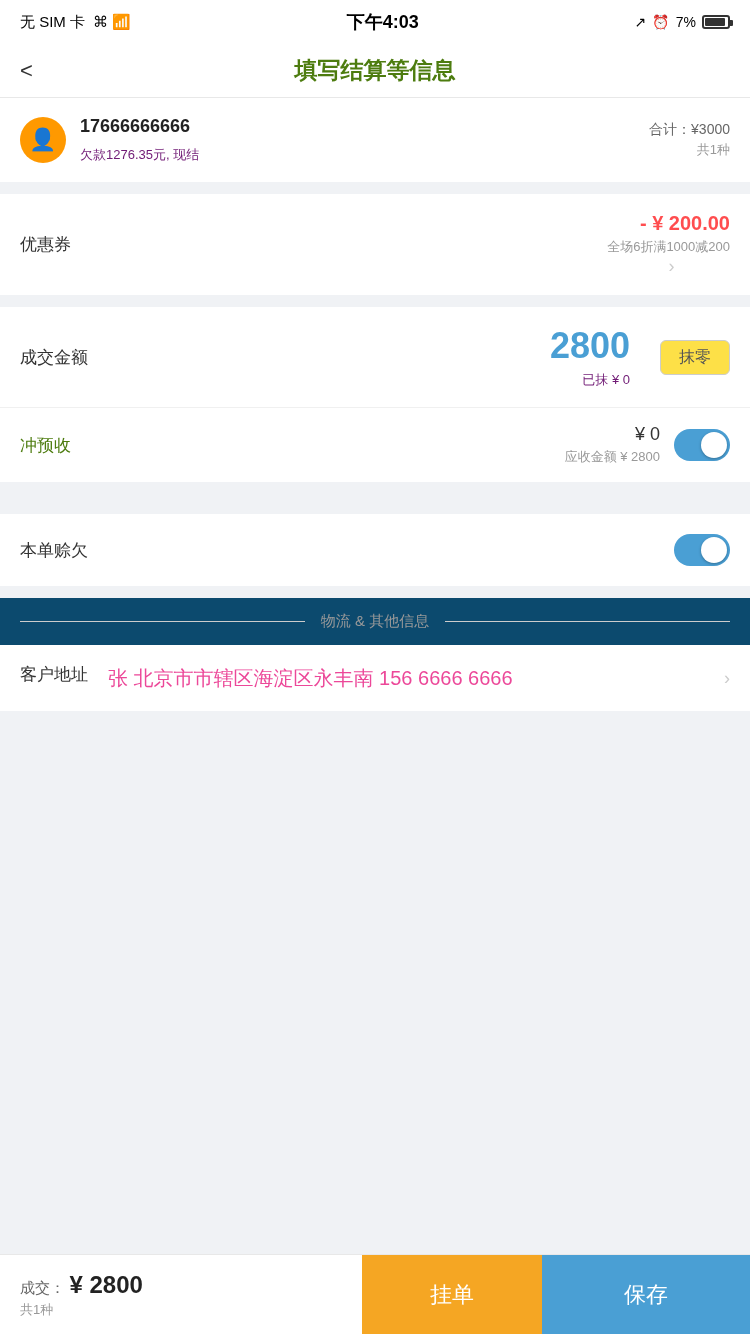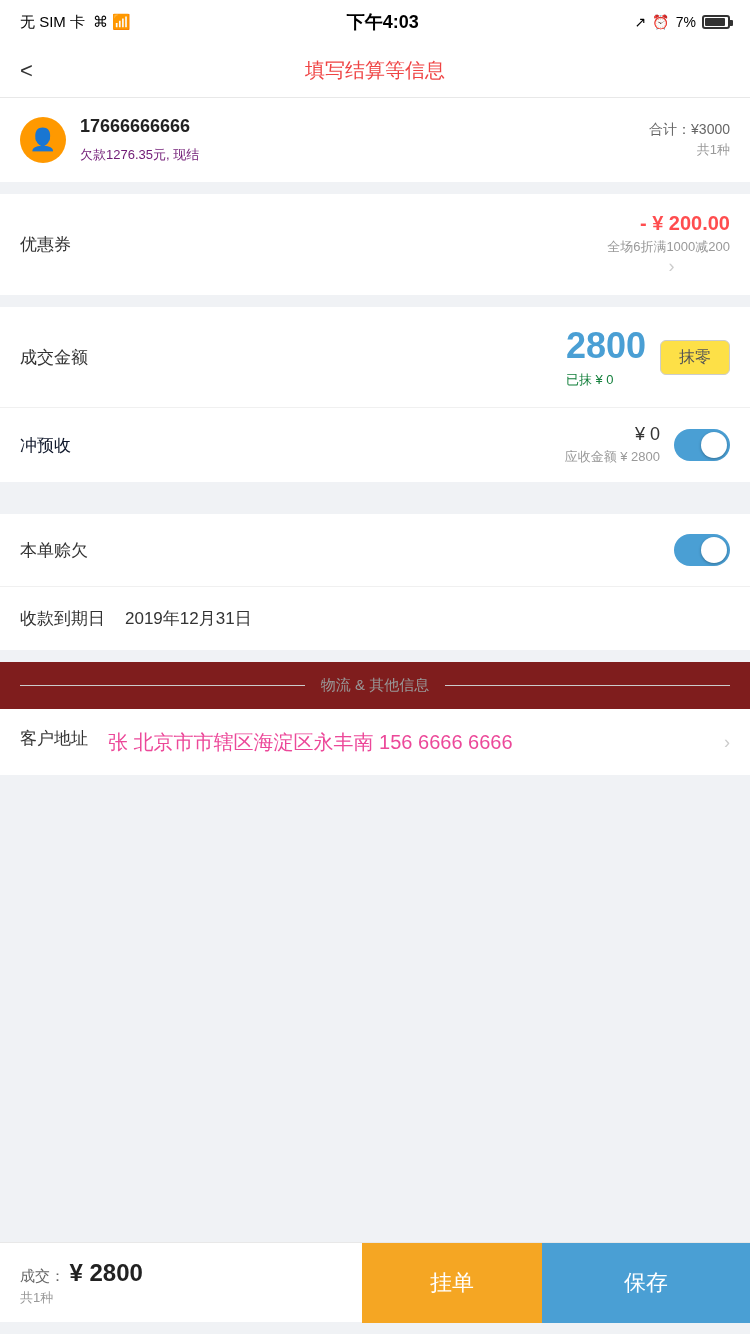--- a/index.html
+++ b/index.html
@@ -46,21 +46,21 @@
       align-items: center;
       justify-content: center;
       position: relative;
       border-bottom: 1px solid #e8e8e8;
     }
     .nav-back {
       position: absolute; left: 20px;
       font-size: 22px; color: #333; cursor: pointer;
     }
     .nav-title {
-      font-size: 20px; font-weight: 400; color: #ef4444;
+      font-size: 23px; font-weight: 700; color: #4d7c0f;
     }
 
     
     .content { background: #f0f2f5; }
 
     
     .card {
       background: #fff;
       margin-bottom: 12px;
     }
@@ -108,37 +108,37 @@
     }
     .amount-row {
       padding: 18px 20px;
       display: flex;
       align-items: center;
       justify-content: space-between;
       border-bottom: 1px solid #f0f0f0;
     }
     .amount-row:last-child { border-bottom: none; }
     .amount-label { font-size: 17px; color: #333; }
-    .amount-right { display: flex; align-items: center; gap: 14px; }
+    .amount-right { display: flex; align-items: center; gap: 30px; }
     .amount-value { font-size: 36px; font-weight: 700; color: #4a9fd4; }
     .round-btn {
       border: 1px solid #ccc; border-radius: 6px;
       padding: 6px 18px; font-size: 16px; color: #555;
       background: #fde047; cursor: pointer;
     }
-    .amount-sub { font-size: 13px; color: #15803d; margin-top: 4px; text-align: left; }
+    .amount-sub { font-size: 13px; color: #701a75; margin-top: 4px; text-align: right; }
 
     
     .charge-row {
       padding: 16px 20px;
       display: flex;
       align-items: center;
       justify-content: space-between;
     }
-    .charge-label { font-size: 17px; color: #0f172a; }
+    .charge-label { font-size: 17px; color: #4d7c0f; }
     .charge-right { display: flex; align-items: center; gap: 14px; }
     .charge-info { text-align: right; }
     .charge-amount { font-size: 18px; font-weight: 500; color: #333; }
     .charge-sub { font-size: 13px; color: #999; margin-top: 3px; }
 
     
     .toggle {
       width: 56px; height: 32px; border-radius: 16px;
       background: #4a9fd4; position: relative; cursor: pointer;
       flex-shrink: 0;
@@ -174,21 +174,21 @@
       display: flex;
       align-items: center;
       gap: 20px;
       border-top: 1px solid #f0f0f0;
     }
     .due-label { font-size: 17px; color: #333; }
     .due-value { font-size: 17px; color: #333; }
 
     
     .logistics-header {
-      background: #7f1d1d;
+      background: #0c4a6e;
       padding: 14px 20px;
       display: flex;
       align-items: center;
       justify-content: center;
       gap: 16px;
       margin-top: 12px;
     }
     .logistics-line { flex: 1; height: 1px; background: #ccc; }
     .logistics-title { font-size: 15px; color: #999; white-space: nowrap; }
 
@@ -207,21 +207,21 @@
 
     
     .empty-space {
       background: #f0f2f5;
       height: 200px;
     }
 
     
     .bottom-bar {
       position: fixed;
-      bottom: 12px;
+      bottom: 0;
       left: 0;
       width: 750px;
       height: 80px;
       background: #fff;
       display: flex;
       align-items: center;
       border-top: 1px solid #e8e8e8;
     }
     .bottom-summary {
       flex: 1;
@@ -340,24 +340,20 @@
   <div class="divider-section"></div>
 
   <div class="card">
     <div class="debt-row">
       <span class="debt-label">本单赊欠</span>
       <div class="toggle">
         <div class="toggle-knob"></div>
       </div>
     </div>
 
-    <div class="due-row">
-      <span class="due-label">收款到期日</span>
-      <span class="due-value">2019年12月31日</span>
-    </div>
   </div>
 
   <div class="logistics-header">
     <div class="logistics-line"></div>
     <span class="logistics-title">物流 &amp; 其他信息</span>
     <div class="logistics-line"></div>
   </div>
 
   <div class="address-row card">
     <span class="address-label">客户地址</span>

